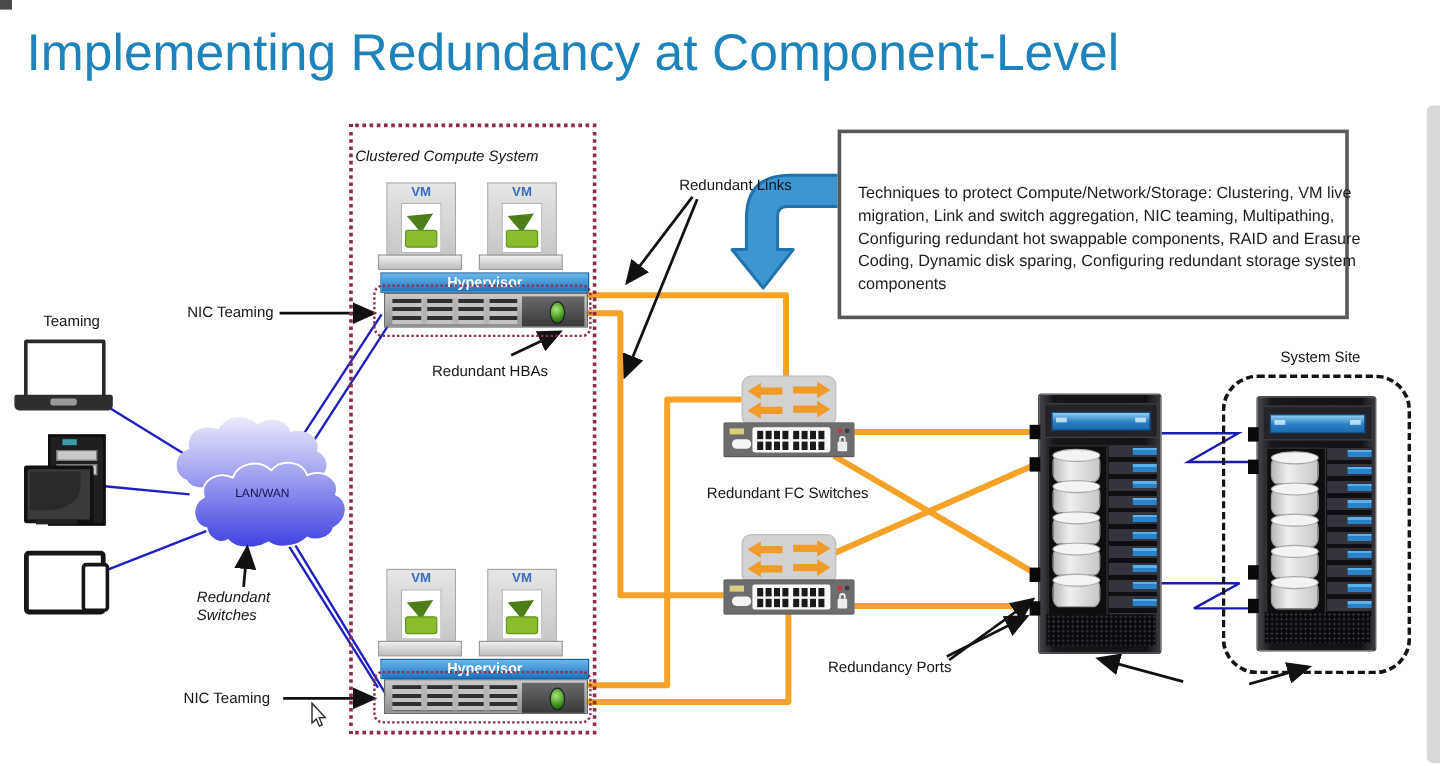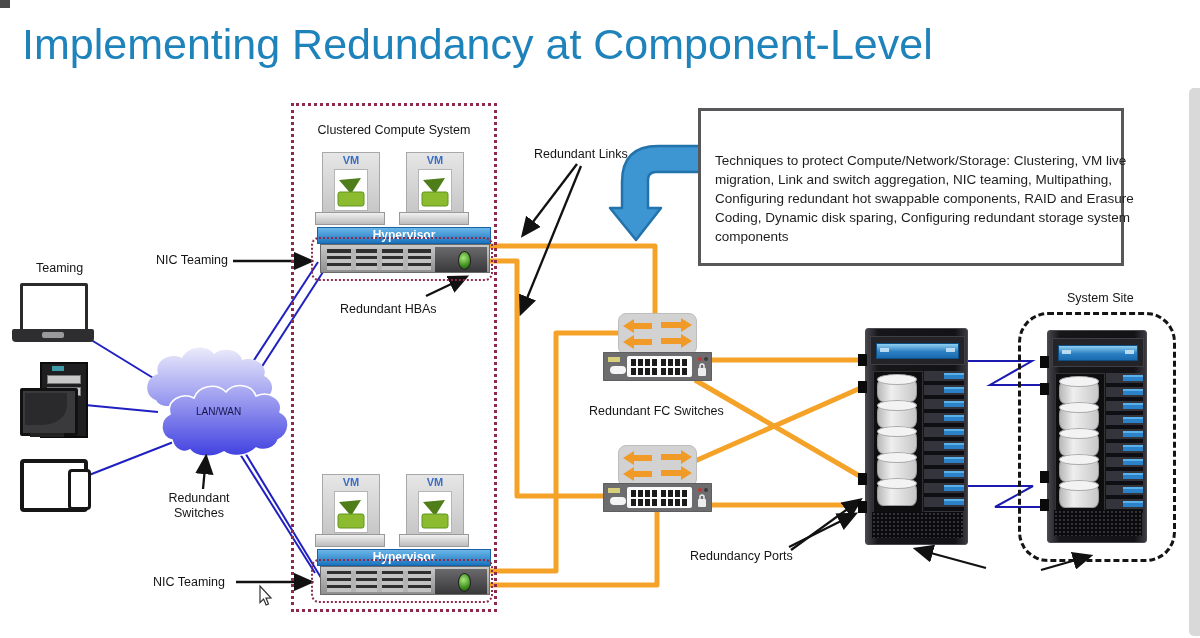--- a/index.html
+++ b/index.html
@@ -1,21 +1,21 @@
 <!DOCTYPE html>
 <html><head>
 <meta charset="utf-8">
 <style>
   html,body{margin:0;padding:0;background:#fff;}
   #stage{position:relative;width:1200px;height:638px;background:#ffffff;overflow:hidden;
          font-family:"Liberation Sans",sans-serif;}
   
   .abs{position:absolute;}
   .lbl{position:absolute;font-size:12.5px;line-height:14.5px;color:#151515;z-index:4;white-space:nowrap;}
-  .lbl.center{text-align:center;white-space:normal;}
+  .lbl.center{text-align:left;white-space:normal;font-style:italic;}
   #title{position:absolute;left:22px;top:20px;font-size:43px;font-weight:400;color:#1e82bb;z-index:4;white-space:nowrap;}
   
   #callout{position:absolute;left:698px;top:108px;width:426px;height:158px;background:#fff;
            border:3px solid #58585a;z-index:2;box-sizing:border-box;}
   #callout .txt{position:absolute;left:14px;top:40px;width:420px;font-size:13.5px;line-height:19px;color:#1d1d1d;}
   
   #cluster-box{position:absolute;left:291px;top:103px;width:206px;height:509px;
                border:3px dotted #8e2b4a;z-index:4;box-sizing:border-box;pointer-events:none;}
   .chassis-dots{position:absolute;width:182px;height:44px;border:2.5px dotted #8e2b4a;border-radius:8px;
                 z-index:4;box-sizing:border-box;pointer-events:none;}
@@ -348,19 +348,19 @@
   </div>
   <div class="abs dev" style="left:30px;top:433px;width:34px;height:4px;background:#222;"></div>
   <div class="abs dev" style="left:20px;top:459px;width:60px;height:45px;background:#fff;border:4px solid #161616;border-radius:4px;"></div>
   <div class="abs dev" style="left:68px;top:469px;width:17px;height:35px;background:#fff;border:3px solid #161616;border-radius:4px;"></div>
 
   <div class="lbl" style="left:36px;top:261px;">Teaming</div>
   <div class="lbl" style="left:196px;top:405px;font-size:10px;color:#15154a;">LAN/WAN</div>
   <div class="lbl center" style="left:164px;top:491px;width:70px;">Redundant Switches</div>
   <div class="lbl" style="left:156px;top:253px;">NIC Teaming</div>
   <div class="lbl" style="left:153px;top:575px;">NIC Teaming</div>
-  <div class="lbl" style="left:340px;top:302px;">Redundant HBAs</div>
-  <div class="lbl" style="left:534px;top:147px;">Redundant Links</div>
+  <div class="lbl" style="left:360px;top:302px;">Redundant HBAs</div>
+  <div class="lbl" style="left:566px;top:147px;">Redundant Links</div>
   <div class="lbl" style="left:589px;top:404px;">Redundant FC Switches</div>
   <div class="lbl" style="left:690px;top:549px;">Redundancy Ports</div>
   <div class="lbl" style="left:1067px;top:291px;">System Site</div>
 
 </div>
 
 </body></html>

